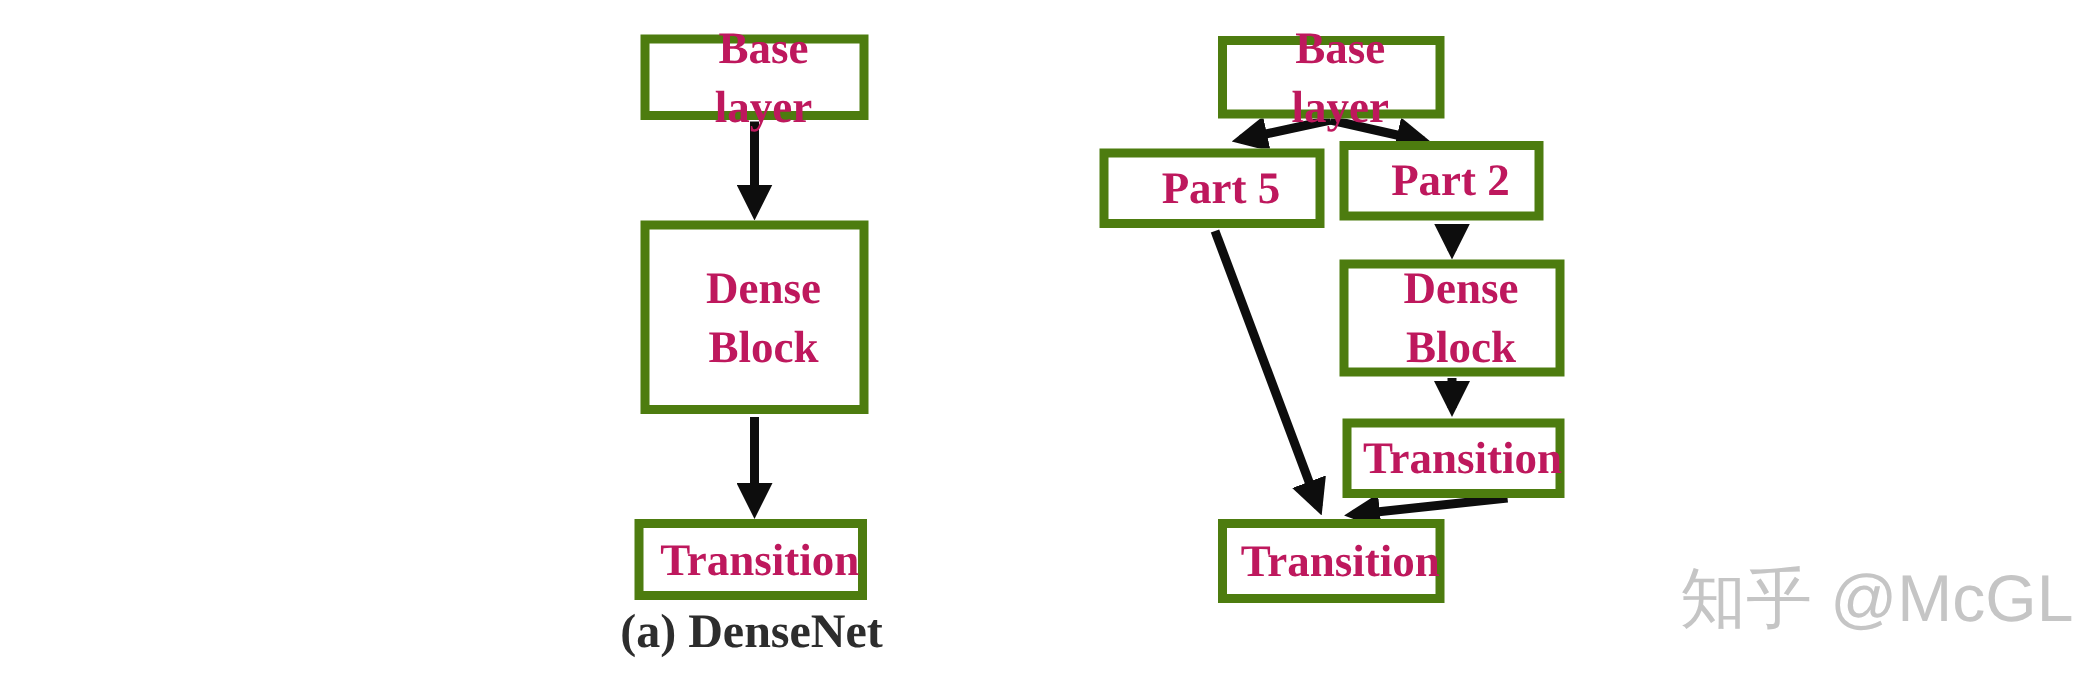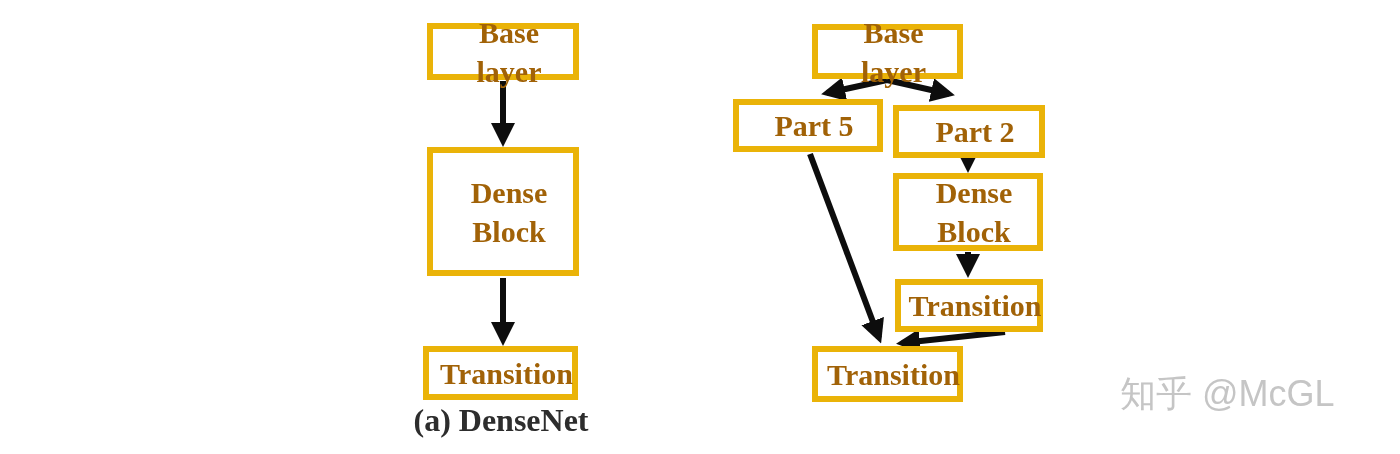--- a/index.html
+++ b/index.html
@@ -12,58 +12,58 @@
     font-family: "Liberation Serif", serif;
   }
   svg.arrows {
     position: absolute;
     left: 0; top: 0;
     width: 1400px; height: 454px;
   }
   .node {
     position: absolute;
     box-sizing: border-box;
-    border: 6px solid #eab308;
+    border: 6px solid #4d7c0f;
     background: #ffffff;
     display: flex;
     align-items: center;
     justify-content: center;
     font-weight: 700;
     font-size: 30px;
     line-height: 1.3;
-    color: #a16207;
+    color: #be185d;
     text-align: center;
     white-space: pre-line;
     padding-left: 12px;
   }
   #a-base   { left: 427px; top: 23px;  width: 152px; height: 57px; }
   #a-dense  { left: 427px; top: 147px; width: 152px; height: 129px; }
   #a-trans  { left: 423px; top: 346px; width: 155px; height: 54px; }
   #b-base   { left: 812px; top: 24px;  width: 151px; height: 55px; }
   #b-part1  { left: 733px; top: 99px;  width: 150px; height: 53px; }
-  #b-part2  { left: 893px; top: 105px;  width: 152px; height: 53px; text-align: right; }
+  #b-part2  { left: 893px; top: 94px;  width: 136px; height: 53px; text-align: right; }
   #b-dense  { left: 893px; top: 173px; width: 150px; height: 78px; }
   #b-trans1 { left: 895px; top: 279px; width: 148px; height: 53px; }
   #b-trans2 { left: 812px; top: 346px; width: 151px; height: 56px; }
   .caption {
     position: absolute;
     font-weight: 700;
     font-size: 32px;
     color: #2d2d2d;
     text-align: center;
     white-space: nowrap;
   }
   #cap-a { left: 401px; top: 402px; width: 200px; }
   #cap-b { left: 756px; top: 402px; width: 260px; }
   .watermark {
     position: absolute;
     left: 1120px;
     top: 370px;
     font-family: "Liberation Sans", sans-serif;
-    font-size: 36px;
+    font-size: 44px;
     color: #c5c5c5;
     white-space: nowrap;
   }
 </style>
 </head>
 <body>
 
 <div class="canvas">
 
   <svg class="arrows" viewBox="0 0 1400 454" xmlns="http://www.w3.org/2000/svg">

